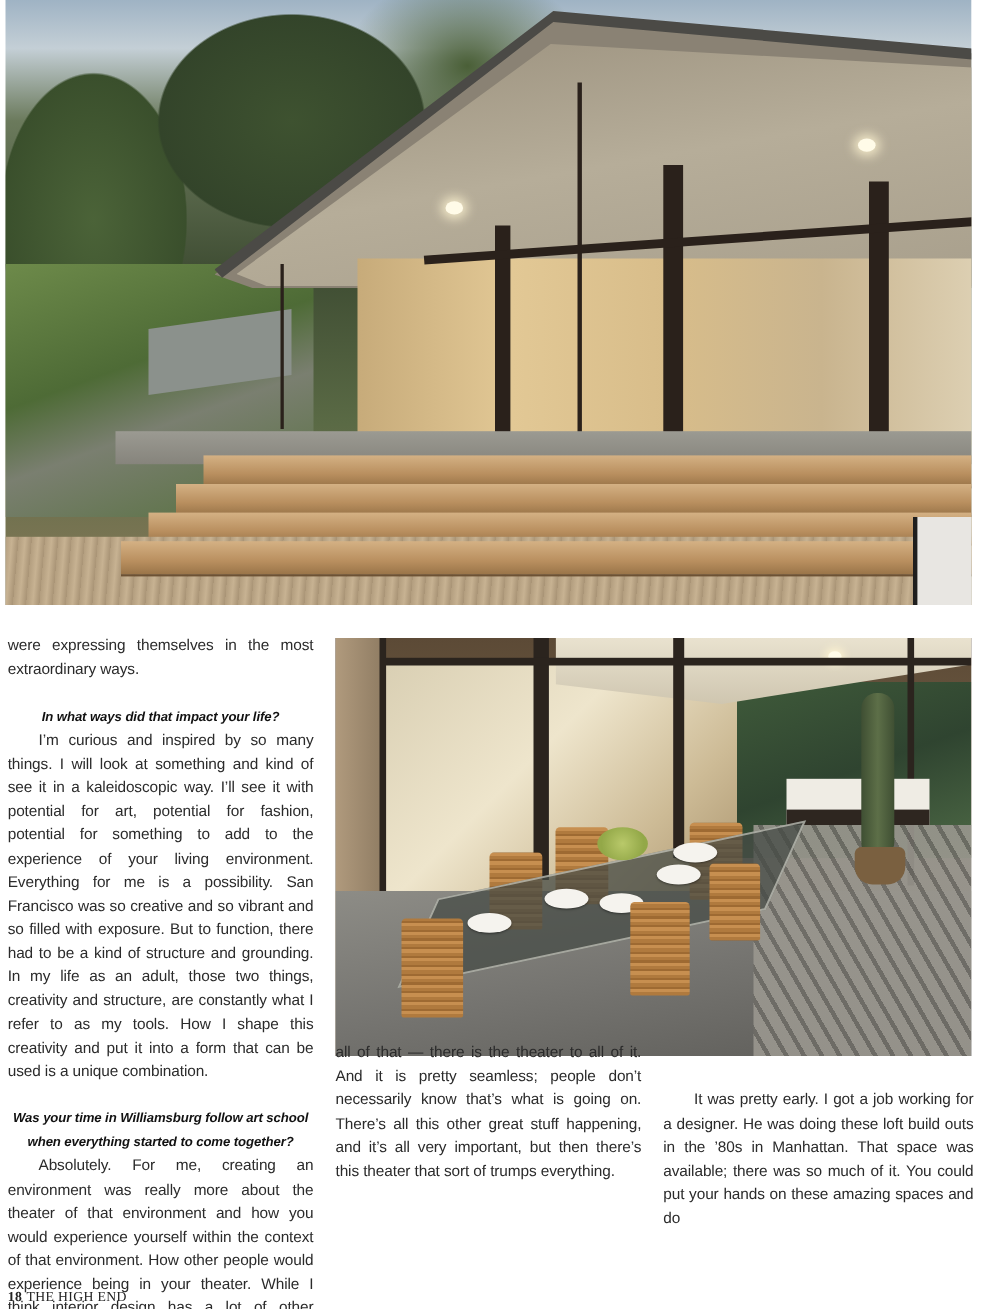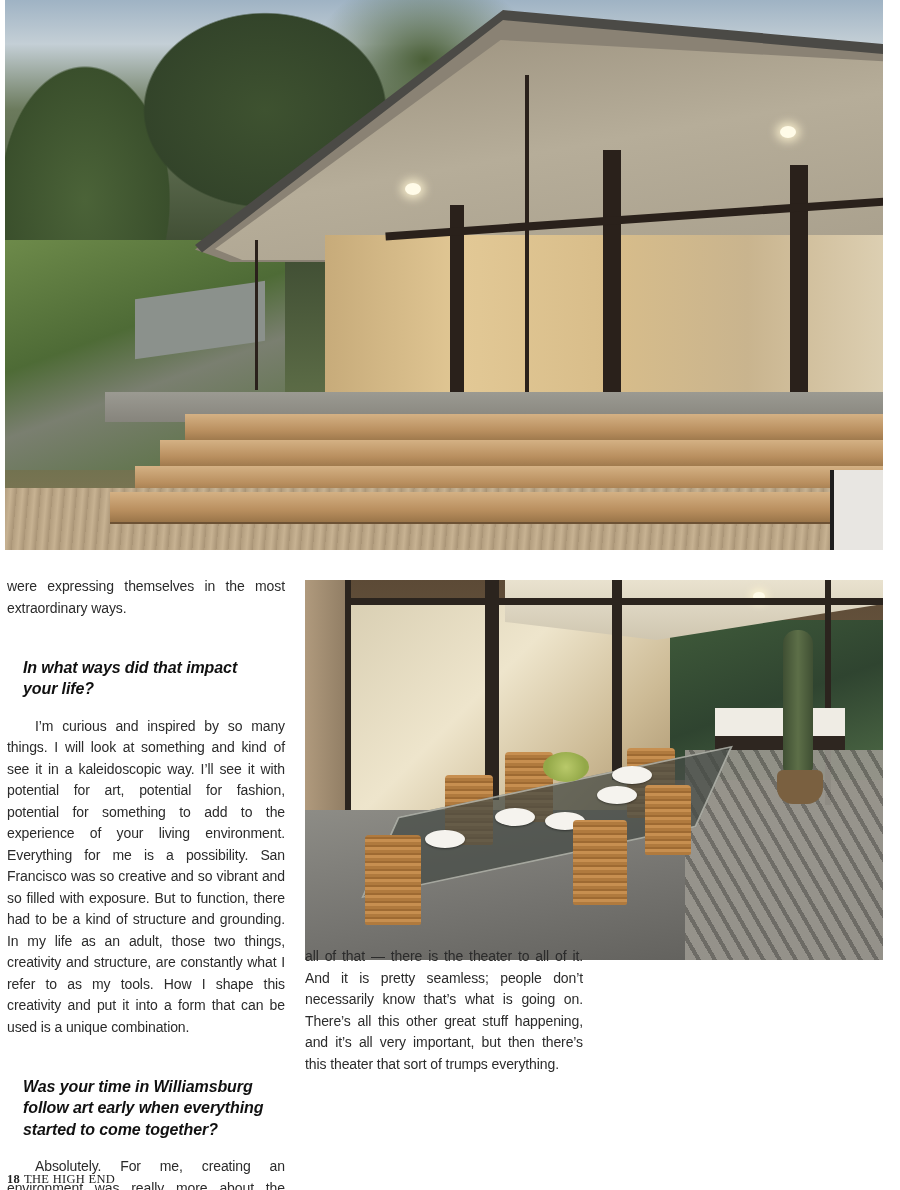--- a/index.html
+++ b/index.html
@@ -60,21 +60,21 @@
   .patio .flowers { position:absolute; left:238px; top:172px; width:46px; height:30px; border-radius:50%; background:radial-gradient(circle,#b9c96a 0%,#93a848 70%); }
   .patio .bench { position:absolute; left:410px; top:128px; width:130px; height:28px; background:#efece4; border-bottom:14px solid #2e2620; }
   .patio .topiary { position:absolute; left:478px; top:50px; width:30px; height:150px; border-radius:14px; background:linear-gradient(90deg,#3f4f33,#5d6f48,#3f4f33); }
   .patio .pot { position:absolute; left:472px; top:190px; width:46px; height:34px; border-radius:6px 6px 16px 16px; background:#7a6040; }
   .patio .lamp { position:absolute; left:448px; top:12px; width:12px; height:9px; border-radius:50%; background:#fffbe8; box-shadow:0 0 8px 3px rgba(255,245,210,.9); }
 
   
   .col { position:absolute; font-size:14px; line-height:21.5px; text-align:justify; color:#2b2b2b; letter-spacing:-0.1px; }
   .col p { margin:0; }
   .col .indent { text-indent:28px; }
-  .col h3 { margin:16px; font-size:16px; line-height:21.5px; font-weight:bold; font-style:italic; color:#111; text-align:left; }
+  .col h3 { margin:0; font-size:12px; line-height:21.5px; font-weight:bold; font-style:italic; color:#111; text-align:center; }
   .col .gap { height:21.5px; }
   #col1 { left:7px; top:576px; width:278px; }
   #col2 { left:305px; top:946px; width:278px; }
   #col3 { left:603px; top:989px; width:282px; }
 
   .folio { position:absolute; left:7px; top:1172px; font-family:"Liberation Serif", serif; font-size:12.5px; color:#222; letter-spacing:0.3px; }
   .folio b { margin-right:4px;text-align:center; }
 </style>
 </head>
 <body>
@@ -134,26 +134,27 @@
   <div class="chair" style="left:268px;top:240px;width:54px;height:85px;"></div>
   <div class="chair" style="left:340px;top:205px;width:46px;height:70px;"></div>
 </div>
 
 <div class="col" id="col1">
   <p>were expressing themselves in the most extraordinary ways.</p>
   <div class="gap"></div>
   <h3>In what ways did that impact your life?</h3>
   <p class="indent">I’m curious and inspired by so many things. I will look at something and kind of see it in a kaleidoscopic way. I’ll see it with potential for art, potential for fashion, potential for something to add to the experience of your living environment. Everything for me is a possibility. San Francisco was so creative and so vibrant and so filled with exposure. But to function, there had to be a kind of structure and grounding. In my life as an adult, those two things, creativity and structure, are constantly what I refer to as my tools. How I shape this creativity and put it into a form that can be used is a unique combination.</p>
   <div class="gap"></div>
-  <h3>Was your time in Williamsburg follow art early when everything started to come together?</h3>
+  <h3>Was your time in Williamsburg follow art school when everything started to come together?</h3>
   <p class="indent">Absolutely. For me, creating an environment was really more about the theater of that environment and how you would experience yourself within the context of that environment. How other people would experience being in your theater. While I think interior design has a lot of other structural components — and I love</p>
 </div>
 
 <div class="col" id="col2">
   <p>all of that — there is the theater to all of it. And it is pretty seamless; people don’t necessarily know that’s what is going on. There’s all this other great stuff happening, and it’s all very important, but then there’s this theater that sort of trumps everything.</p>
 </div>
 
 <div class="col" id="col3">
+  <p class="indent">It was pretty early. I got a job working for a designer. He was doing these loft build outs in the ’80s in Manhattan. That space was available; there was so much of it. You could put your hands on these amazing spaces and do</p>
 </div>
 
 <div class="folio">
   <b>18</b><span>THE HIGH END</span>
 </div>
 
 </body></html>

